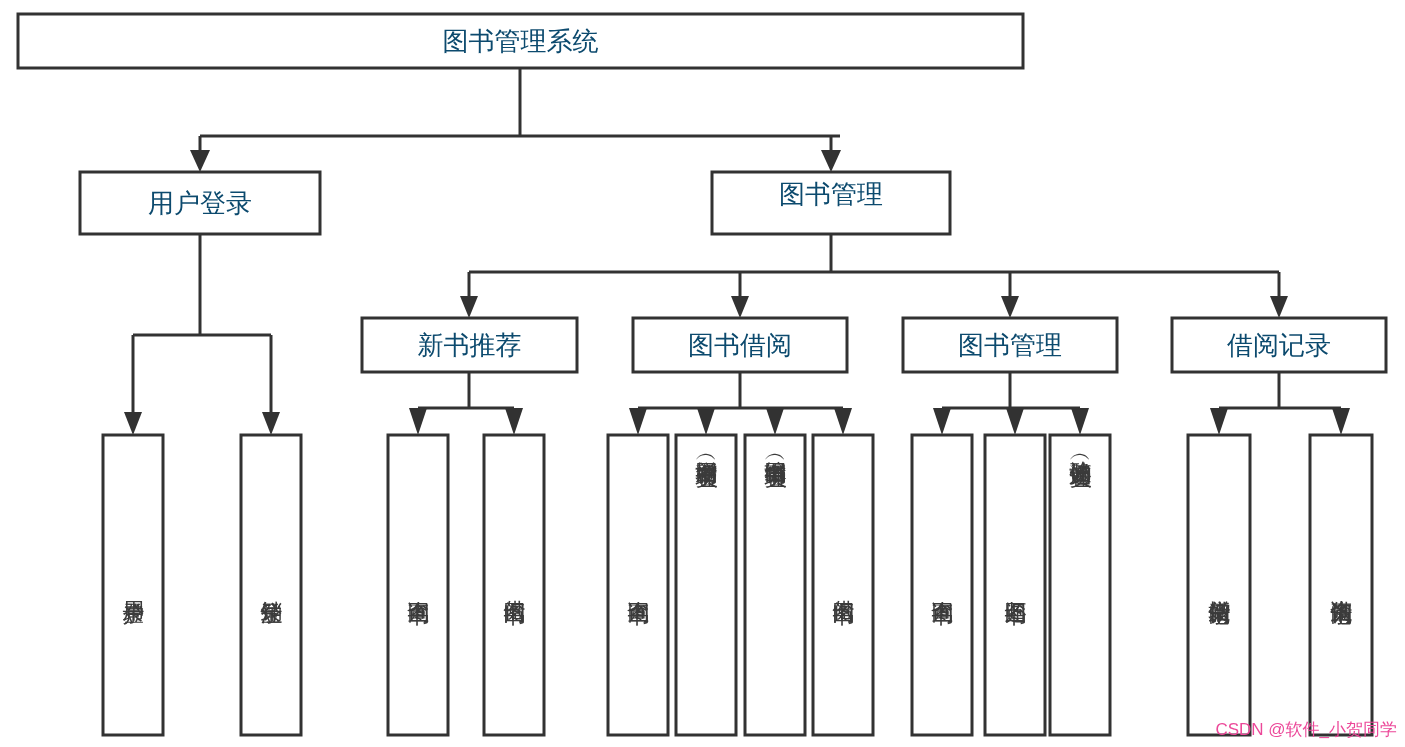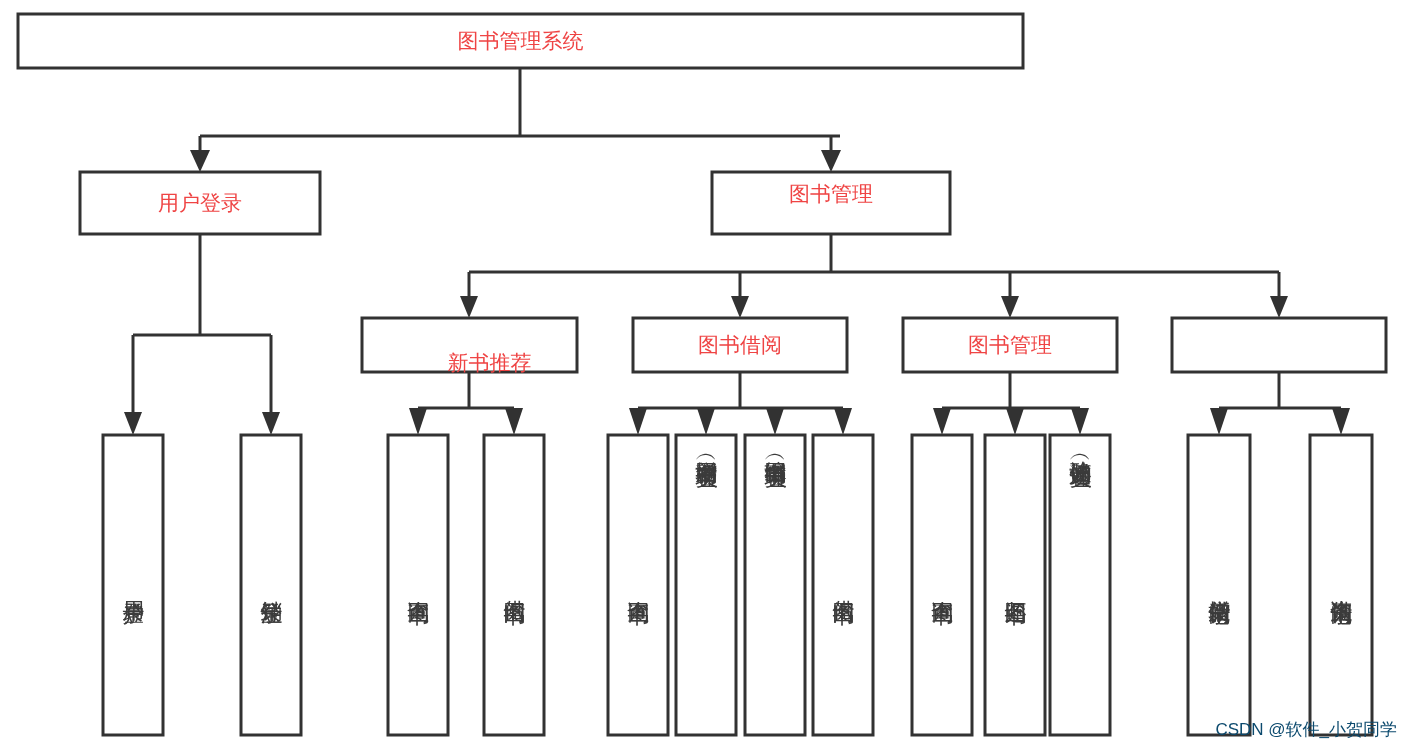--- a/index.html
+++ b/index.html
@@ -60,31 +60,31 @@
   }
   .hlabel-wrap {
     position: absolute;
     display: flex;
     align-items: center;
     justify-content: center;
     pointer-events: none;
   }
   .hlabel-text {
     font-family: "Liberation Sans", "DejaVu Sans", sans-serif;
-    font-size: 21px;
-    color: #ef4444;
+    font-size: 26px;
+    color: #0c4a6e;
     white-space: nowrap;
   }
   #watermark {
     position: absolute;
     right: 8px;
     bottom: 6px;
     font-family: "Liberation Sans", "DejaVu Sans", sans-serif;
     font-size: 17px;
-    color: #0c4a6e;
+    color: #ec4899;
     white-space: nowrap;
     pointer-events: none;
   }
 </style>
 </head>
 <body>
 
 <div id="diagram-root">
 
   <svg class="canvas" viewBox="0 0 1405 747">
@@ -188,29 +188,32 @@
 
   <div class="hlabel-wrap" style="left:18px; top:14px; width:1005px; height:54px;">
     <span class="hlabel-text">图书管理系统</span>
   </div>
   <div class="hlabel-wrap" style="left:80px; top:172px; width:240px; height:62px;">
     <span class="hlabel-text">用户登录</span>
   </div>
   <div class="hlabel-wrap" style="left:712px; top:172px; width:238px; height:44px;">
     <span class="hlabel-text">图书管理</span>
   </div>
-  <div class="hlabel-wrap" style="left:362px; top:336px; width:215px; height:54px;padding-left:20px;">
+  <div class="hlabel-wrap" style="left:362px; top:318px; width:215px; height:54px;">
     <span class="hlabel-text">新书推荐</span>
   </div>
   <div class="hlabel-wrap" style="left:633px; top:318px; width:214px; height:54px;justify-content:center;">
     <span class="hlabel-text">图书借阅</span>
   </div>
   <div class="hlabel-wrap" style="left:903px; top:318px; width:214px; height:54px;">
     <span class="hlabel-text">图书管理</span>
   </div>
+  <div class="hlabel-wrap" style="left:1172px; top:318px; width:214px; height:54px;">
+    <span class="hlabel-text">借阅记录</span>
+  </div>
 
   <div class="vlabel-wrap" style="left:103px; top:435px; width:60px; height:300px;">
     <span class="vlabel-text">用户登录</span>
   </div>
   <div class="vlabel-wrap" style="left:241px; top:435px; width:60px; height:300px;">
     <span class="vlabel-text">注销登录</span>
   </div>
   <div class="vlabel-wrap" style="left:388px; top:435px; width:60px; height:300px;">
     <span class="vlabel-text">查询图书</span>
   </div>

